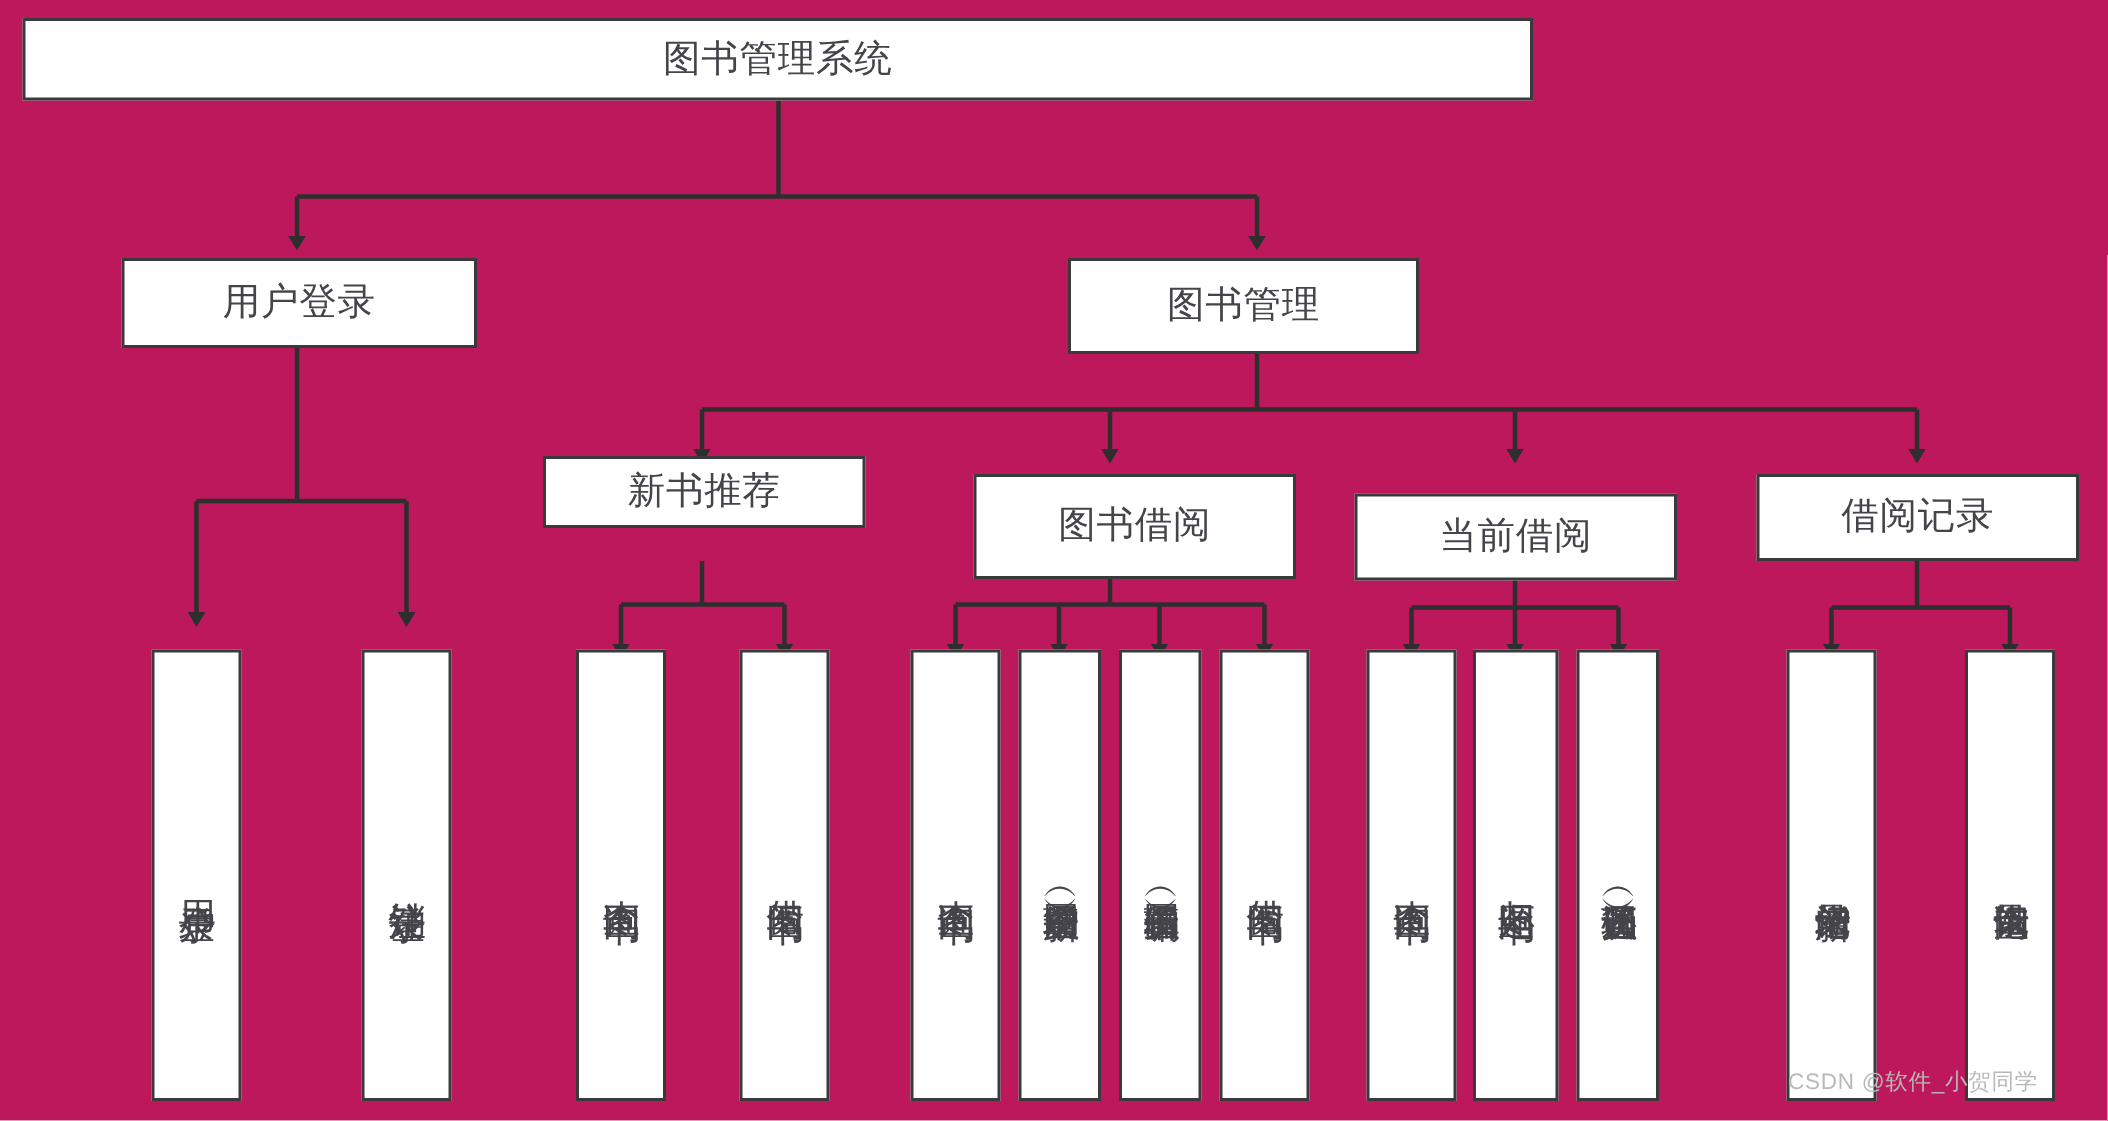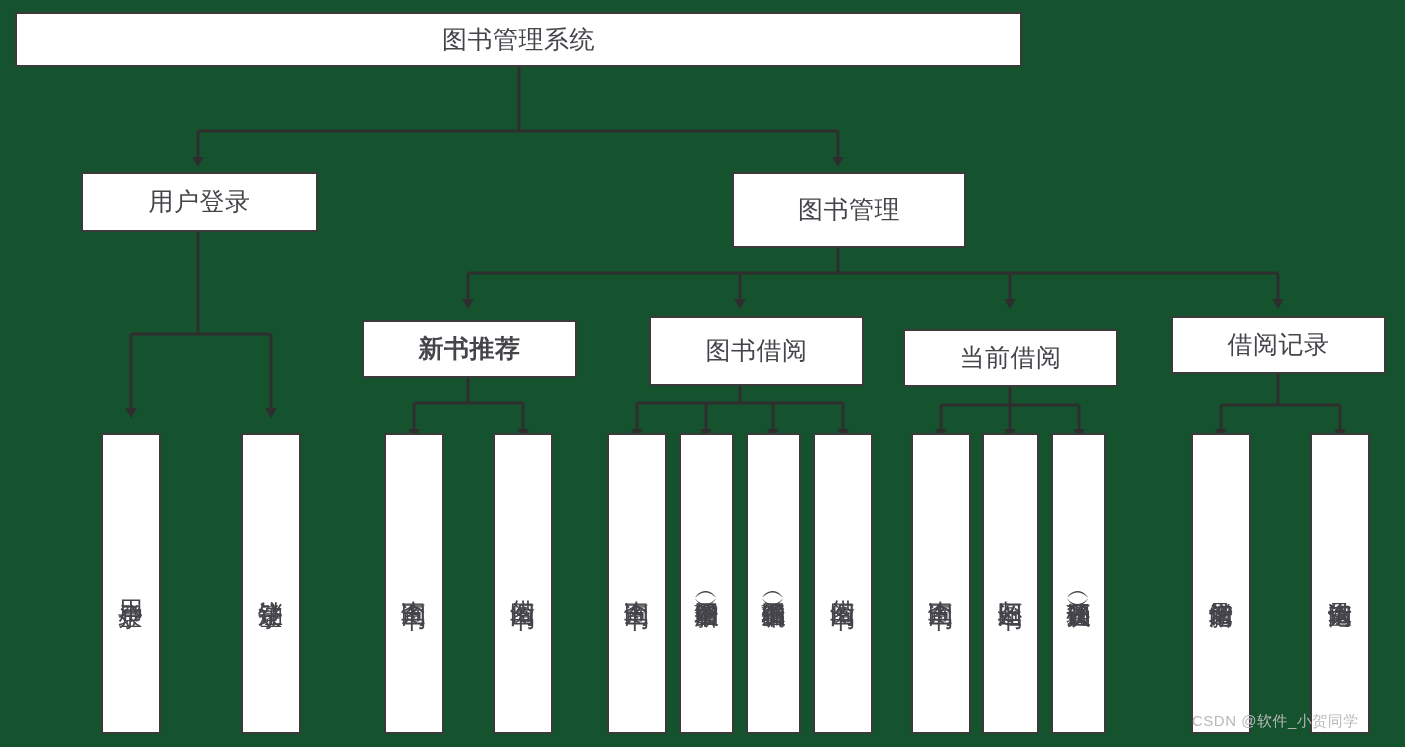--- a/index.html
+++ b/index.html
@@ -7,21 +7,21 @@
     padding: 0;
     background: #ffffff;
   }
   body {
     font-family: "Liberation Sans", "DejaVu Sans", sans-serif;
   }
   #canvas {
     position: relative;
     width: 1405px;
     height: 747px;
-    background: #14532d;
+    background: #be185d;
     overflow: hidden;
   }
   svg.edges {
     position: absolute;
     left: 0;
     top: 0;
     width: 1405px;
     height: 747px;
     pointer-events: none;
   }
@@ -136,25 +136,25 @@
   </svg>
 
   <div class="node horiz root" style="left:15px; top:12px; width:1007px; height:55px;">
     <span>图书管理系统</span>
   </div>
 
   <div class="node horiz" style="left:81px; top:172px; width:237px; height:60px;">
     <span>用户登录</span>
   </div>
 
-  <div class="node horiz" style="left:732px; top:172px; width:234px; height:76px;">
+  <div class="node horiz" style="left:712px; top:172px; width:234px; height:64px;">
     <span>图书管理</span>
   </div>
 
-  <div class="node horiz" style="left:362px; top:320px; width:215px; height:58px;font-weight:bold;">
+  <div class="node horiz" style="left:362px; top:304px; width:215px; height:48px;">
     <span>新书推荐</span>
   </div>
 
   <div class="node horiz" style="left:649px; top:316px; width:215px; height:70px;">
     <span>图书借阅</span>
   </div>
 
   <div class="node horiz" style="left:903px; top:316px; width:215px; height:58px;margin-top:13px;">
     <span>当前借阅</span>
   </div>

